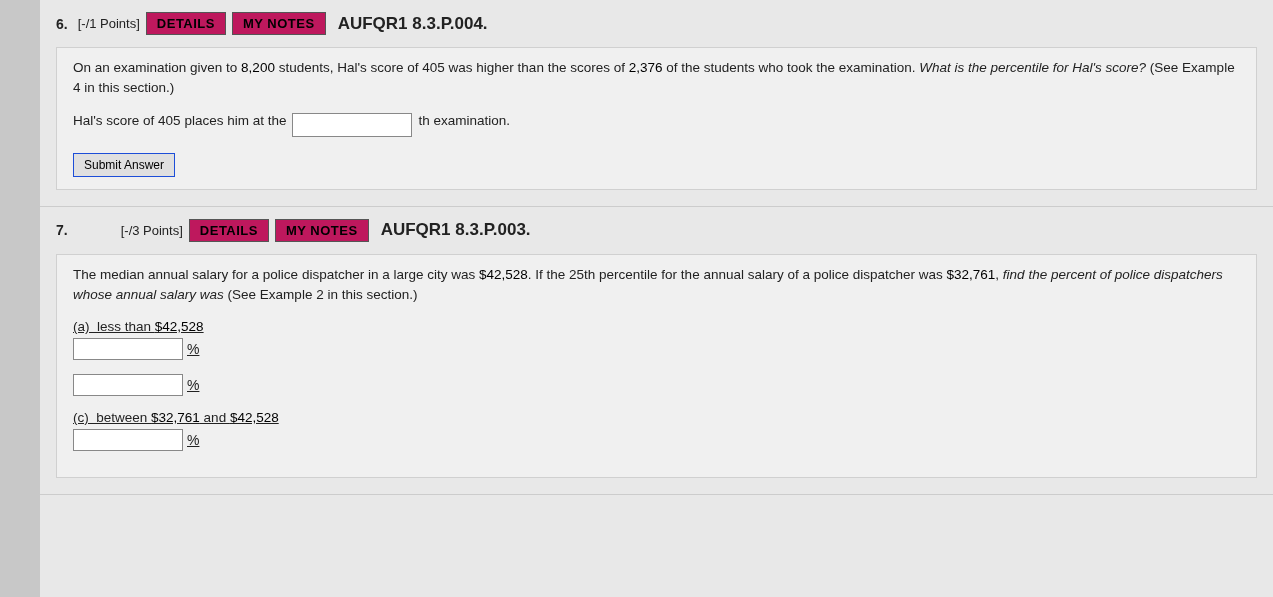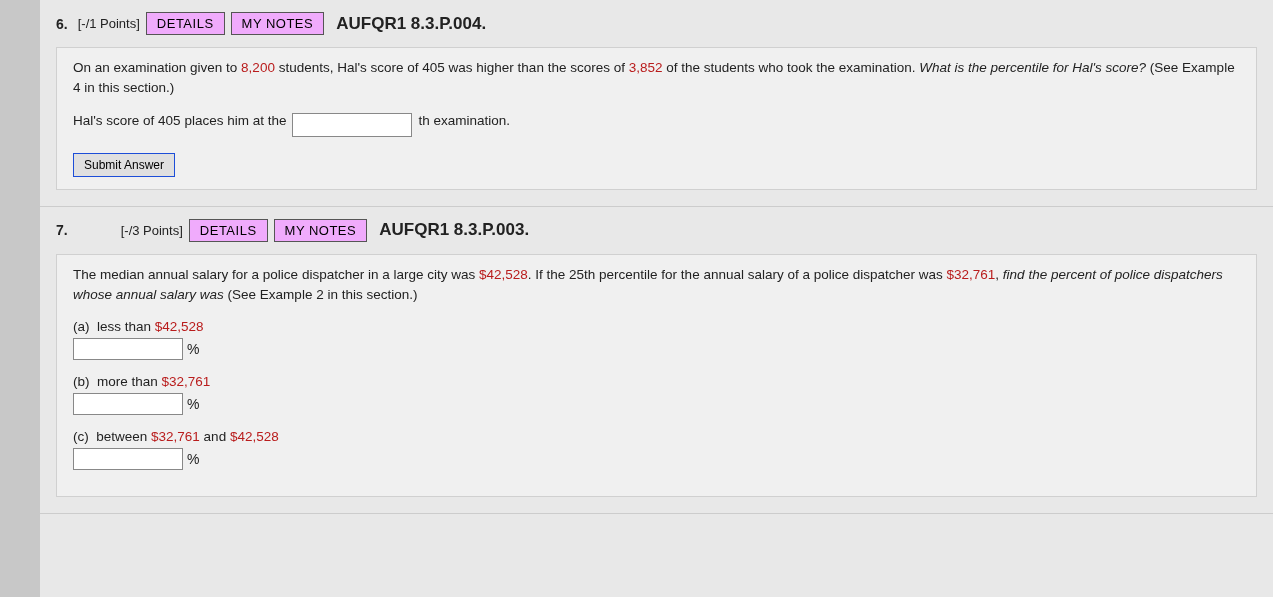--- a/index.html
+++ b/index.html
@@ -26,24 +26,24 @@
       gap: 6px;
       margin-bottom: 12px;
     }
     .question-number {
       font-weight: bold;
       font-size: 14px;
       margin-right: 4px;
     }
     .btn-details, .btn-mynotes {
       border: 1px solid #555;
-      background: #f0abfc;
+      background: #be185d;
       padding: 3px 10px;
       font-size: 13px;
-      font-weight: normal;
+      font-weight: bold;
       cursor: pointer;
       letter-spacing: 0.5px;
       text-align: right;
     }
     .question-code {
       font-weight: bold;
       font-size: 17px;
       margin-left: 6px;
     }
     .question-body {
@@ -51,21 +51,21 @@
       background-color: #f0f0f0;
       border: 1px solid #d0d0d0;
       margin-bottom: 0;
     }
     .question-text {
       font-size: 13.5px;
       line-height: 1.5;
       margin-bottom: 14px;
     }
     .highlight-orange {
-      color: #b91c1c;
+      color: #000000;
       font-weight: normal;
     }
     .inline-form {
       display: flex;
       align-items: flex-start;
       gap: 6px;
       margin-bottom: 16px;
       font-size: 13.5px;
     }
     .text-input {
@@ -78,20 +78,21 @@
     }
     .submit-btn {
       border: 1px solid #1d4ed8;
       background: #e0e0e0;
       padding: 4px 10px;
       font-size: 12px;
       cursor: pointer;
     }
     .sub-question {
       margin-bottom: 14px;
+      text-decoration: underline;
     }
     .sub-label {
       font-size: 13.5px;
       margin-bottom: 4px;
     }
     .sub-input-row {
       display: flex;
       align-items: center;
       gap: 4px;
     }
@@ -112,21 +113,21 @@
   <div class="question-block">
     <div class="question-header">
       <span class="question-number">6.</span>
       <span style="font-size:13px;">[-/1 Points]</span>
       <button class="btn-details">DETAILS</button>
       <button class="btn-mynotes">MY NOTES</button>
       <span class="question-code">AUFQR1 8.3.P.004.</span>
     </div>
     <div class="question-body">
       <div class="question-text">
-        <span>On an examination given to </span><span class="highlight-orange">8,200</span><span> students, Hal's score of 405 was higher than the scores of </span><span class="highlight-orange">3,852</span><span> of the students who took the examination. <em>What is the percentile for Hal's score?</em> (See Example 4 in this section.)</span>
+        <span>On an examination given to </span><span class="highlight-orange">8,200</span><span> students, Hal's score of 405 was higher than the scores of </span><span class="highlight-orange">2,376</span><span> of the students who took the examination. <em>What is the percentile for Hal's score?</em> (See Example 4 in this section.)</span>
       </div>
       <div class="inline-form">
         <span>Hal's score of 405 places him at the</span>
         <input class="text-input" type="text" style="">
         <span>th examination.</span>
       </div>
       <div>
         <button class="submit-btn">Submit Answer</button>
       </div>
     </div>
@@ -149,23 +150,20 @@
         <div class="sub-label">
           (a)&nbsp;&nbsp;less than <span class="highlight-orange">$42,528</span>
         </div>
         <div class="sub-input-row">
           <input class="sub-input" type="text" style="">
           <span>%</span>
         </div>
       </div>
 
       <div class="sub-question">
-        <div class="sub-label">
-          (b)&nbsp;&nbsp;more than <span class="highlight-orange">$32,761</span>
-        </div>
         <div class="sub-input-row">
           <input class="sub-input" type="text" style="">
           <span>%</span>
         </div>
       </div>
 
       <div class="sub-question">
         <div class="sub-label">
           (c)&nbsp;&nbsp;between <span class="highlight-orange">$32,761</span> and <span class="highlight-orange">$42,528</span>
         </div>

